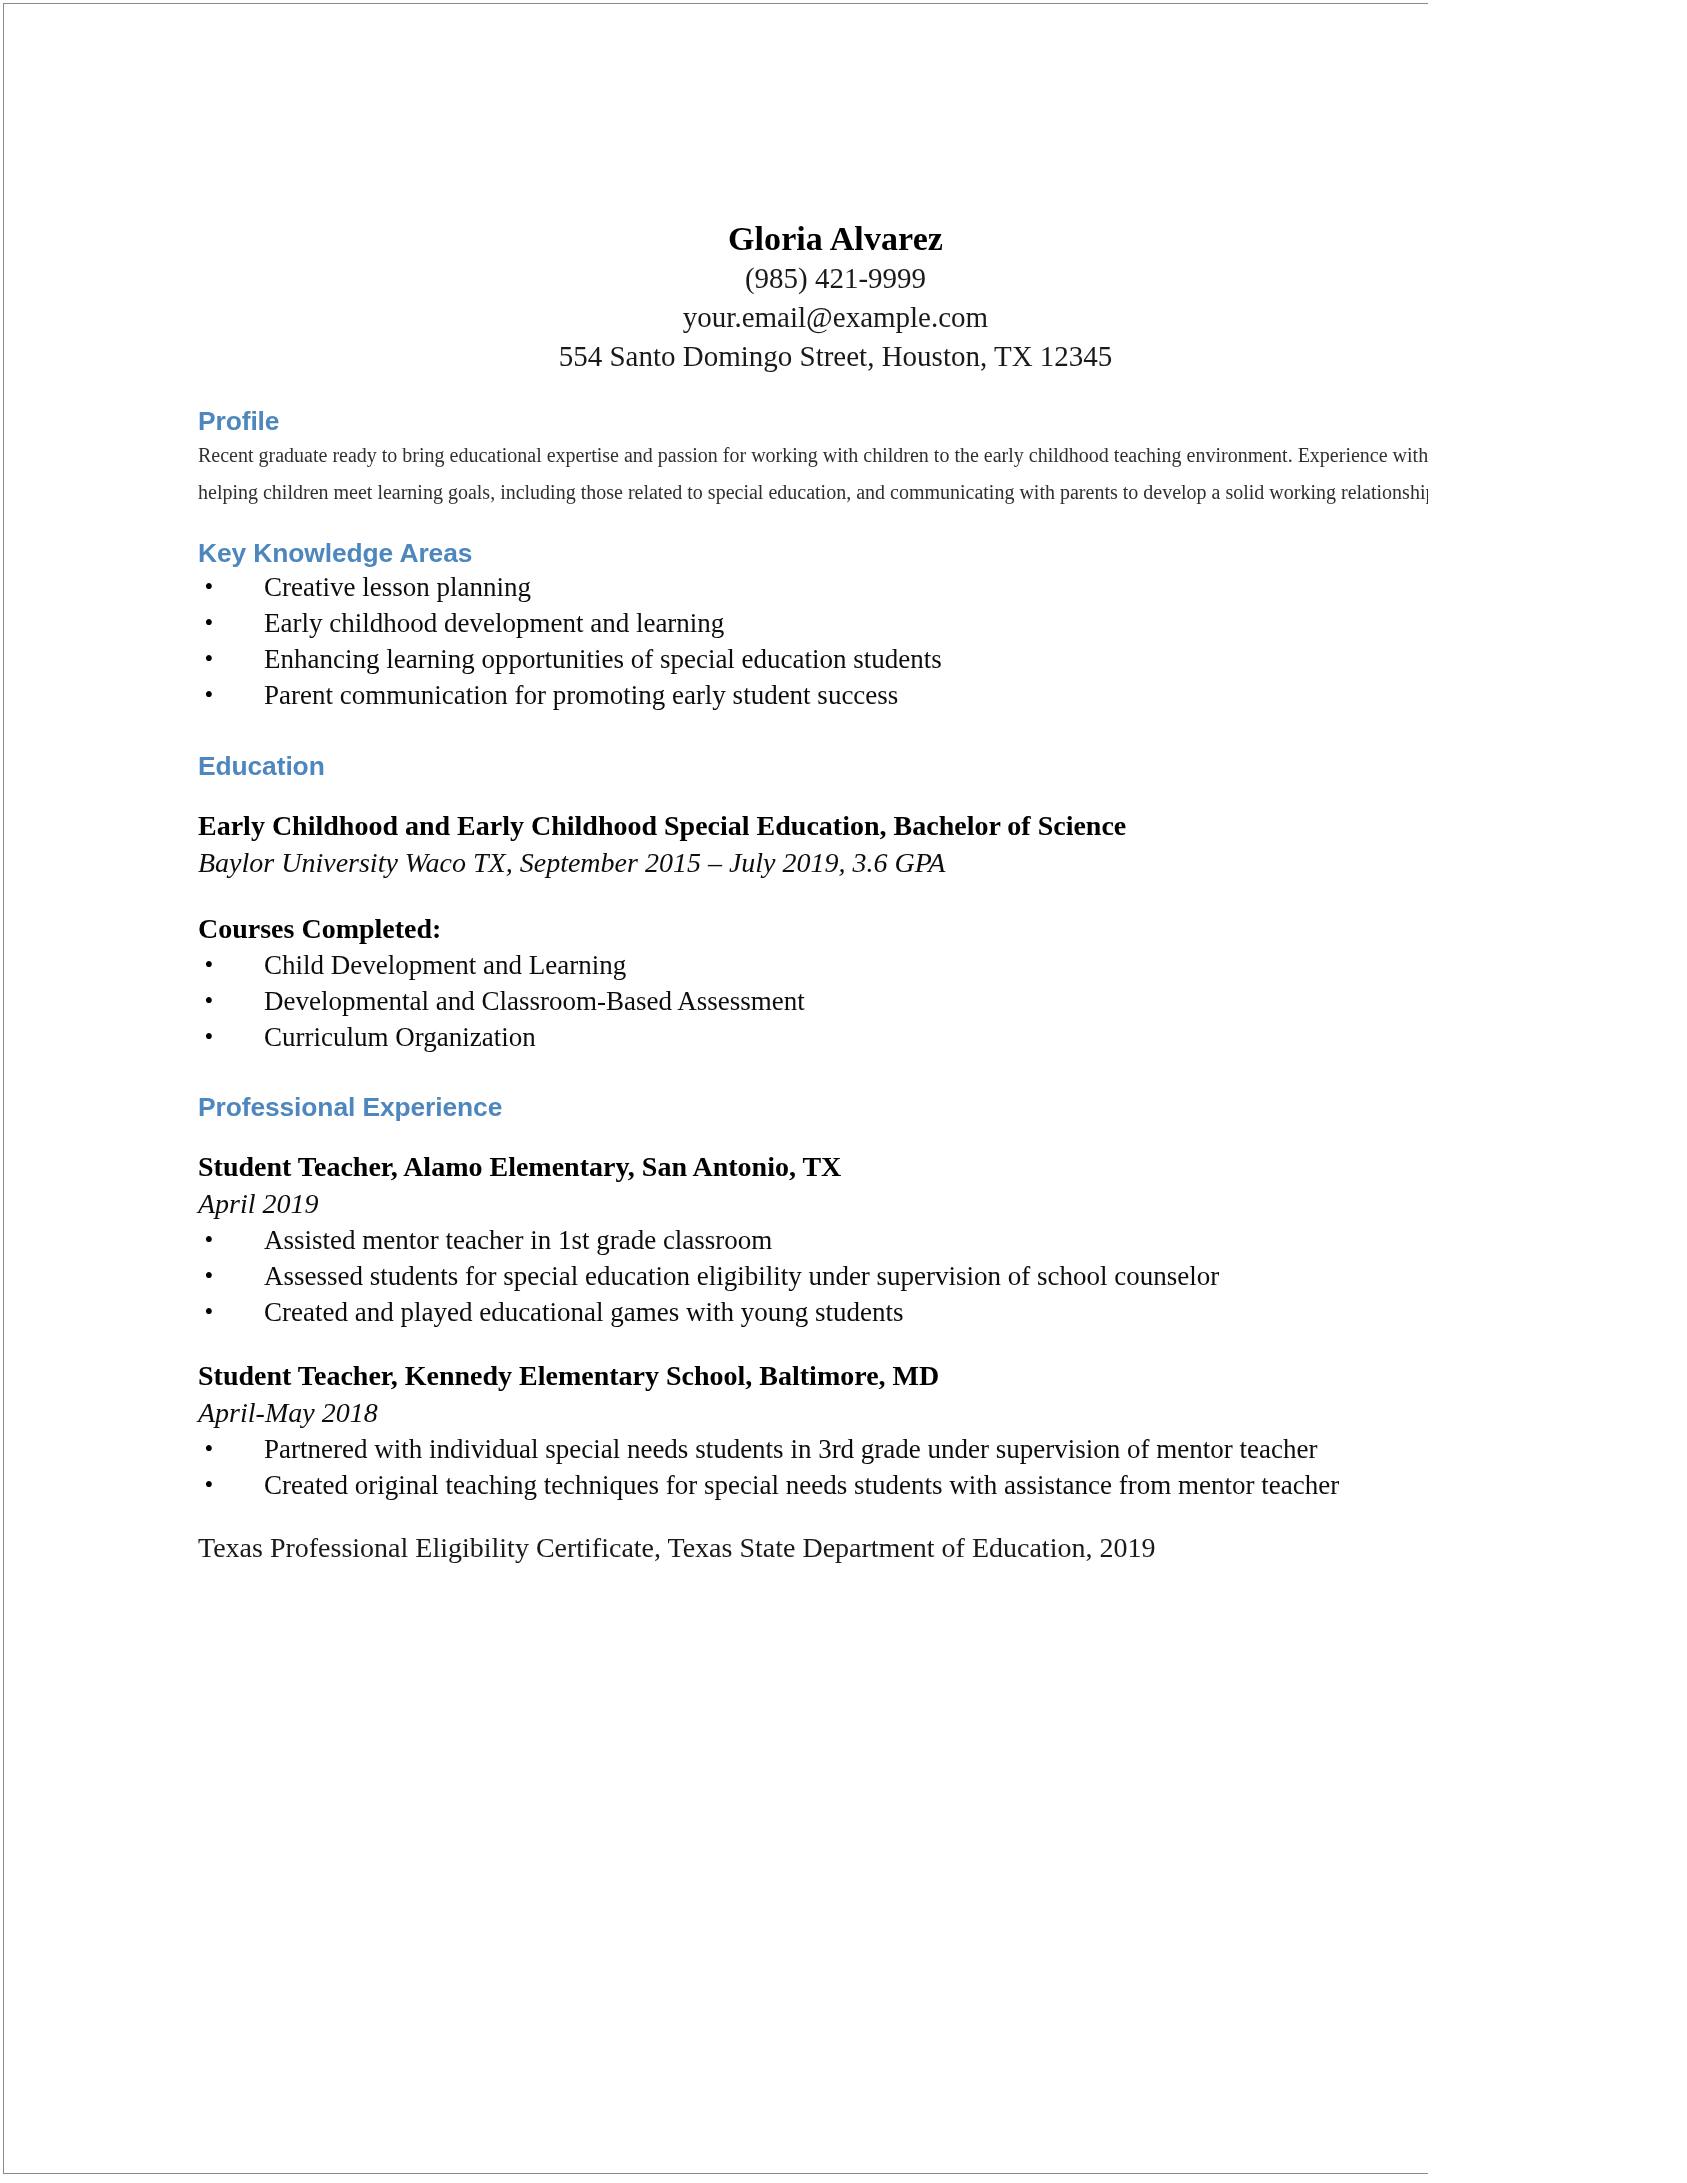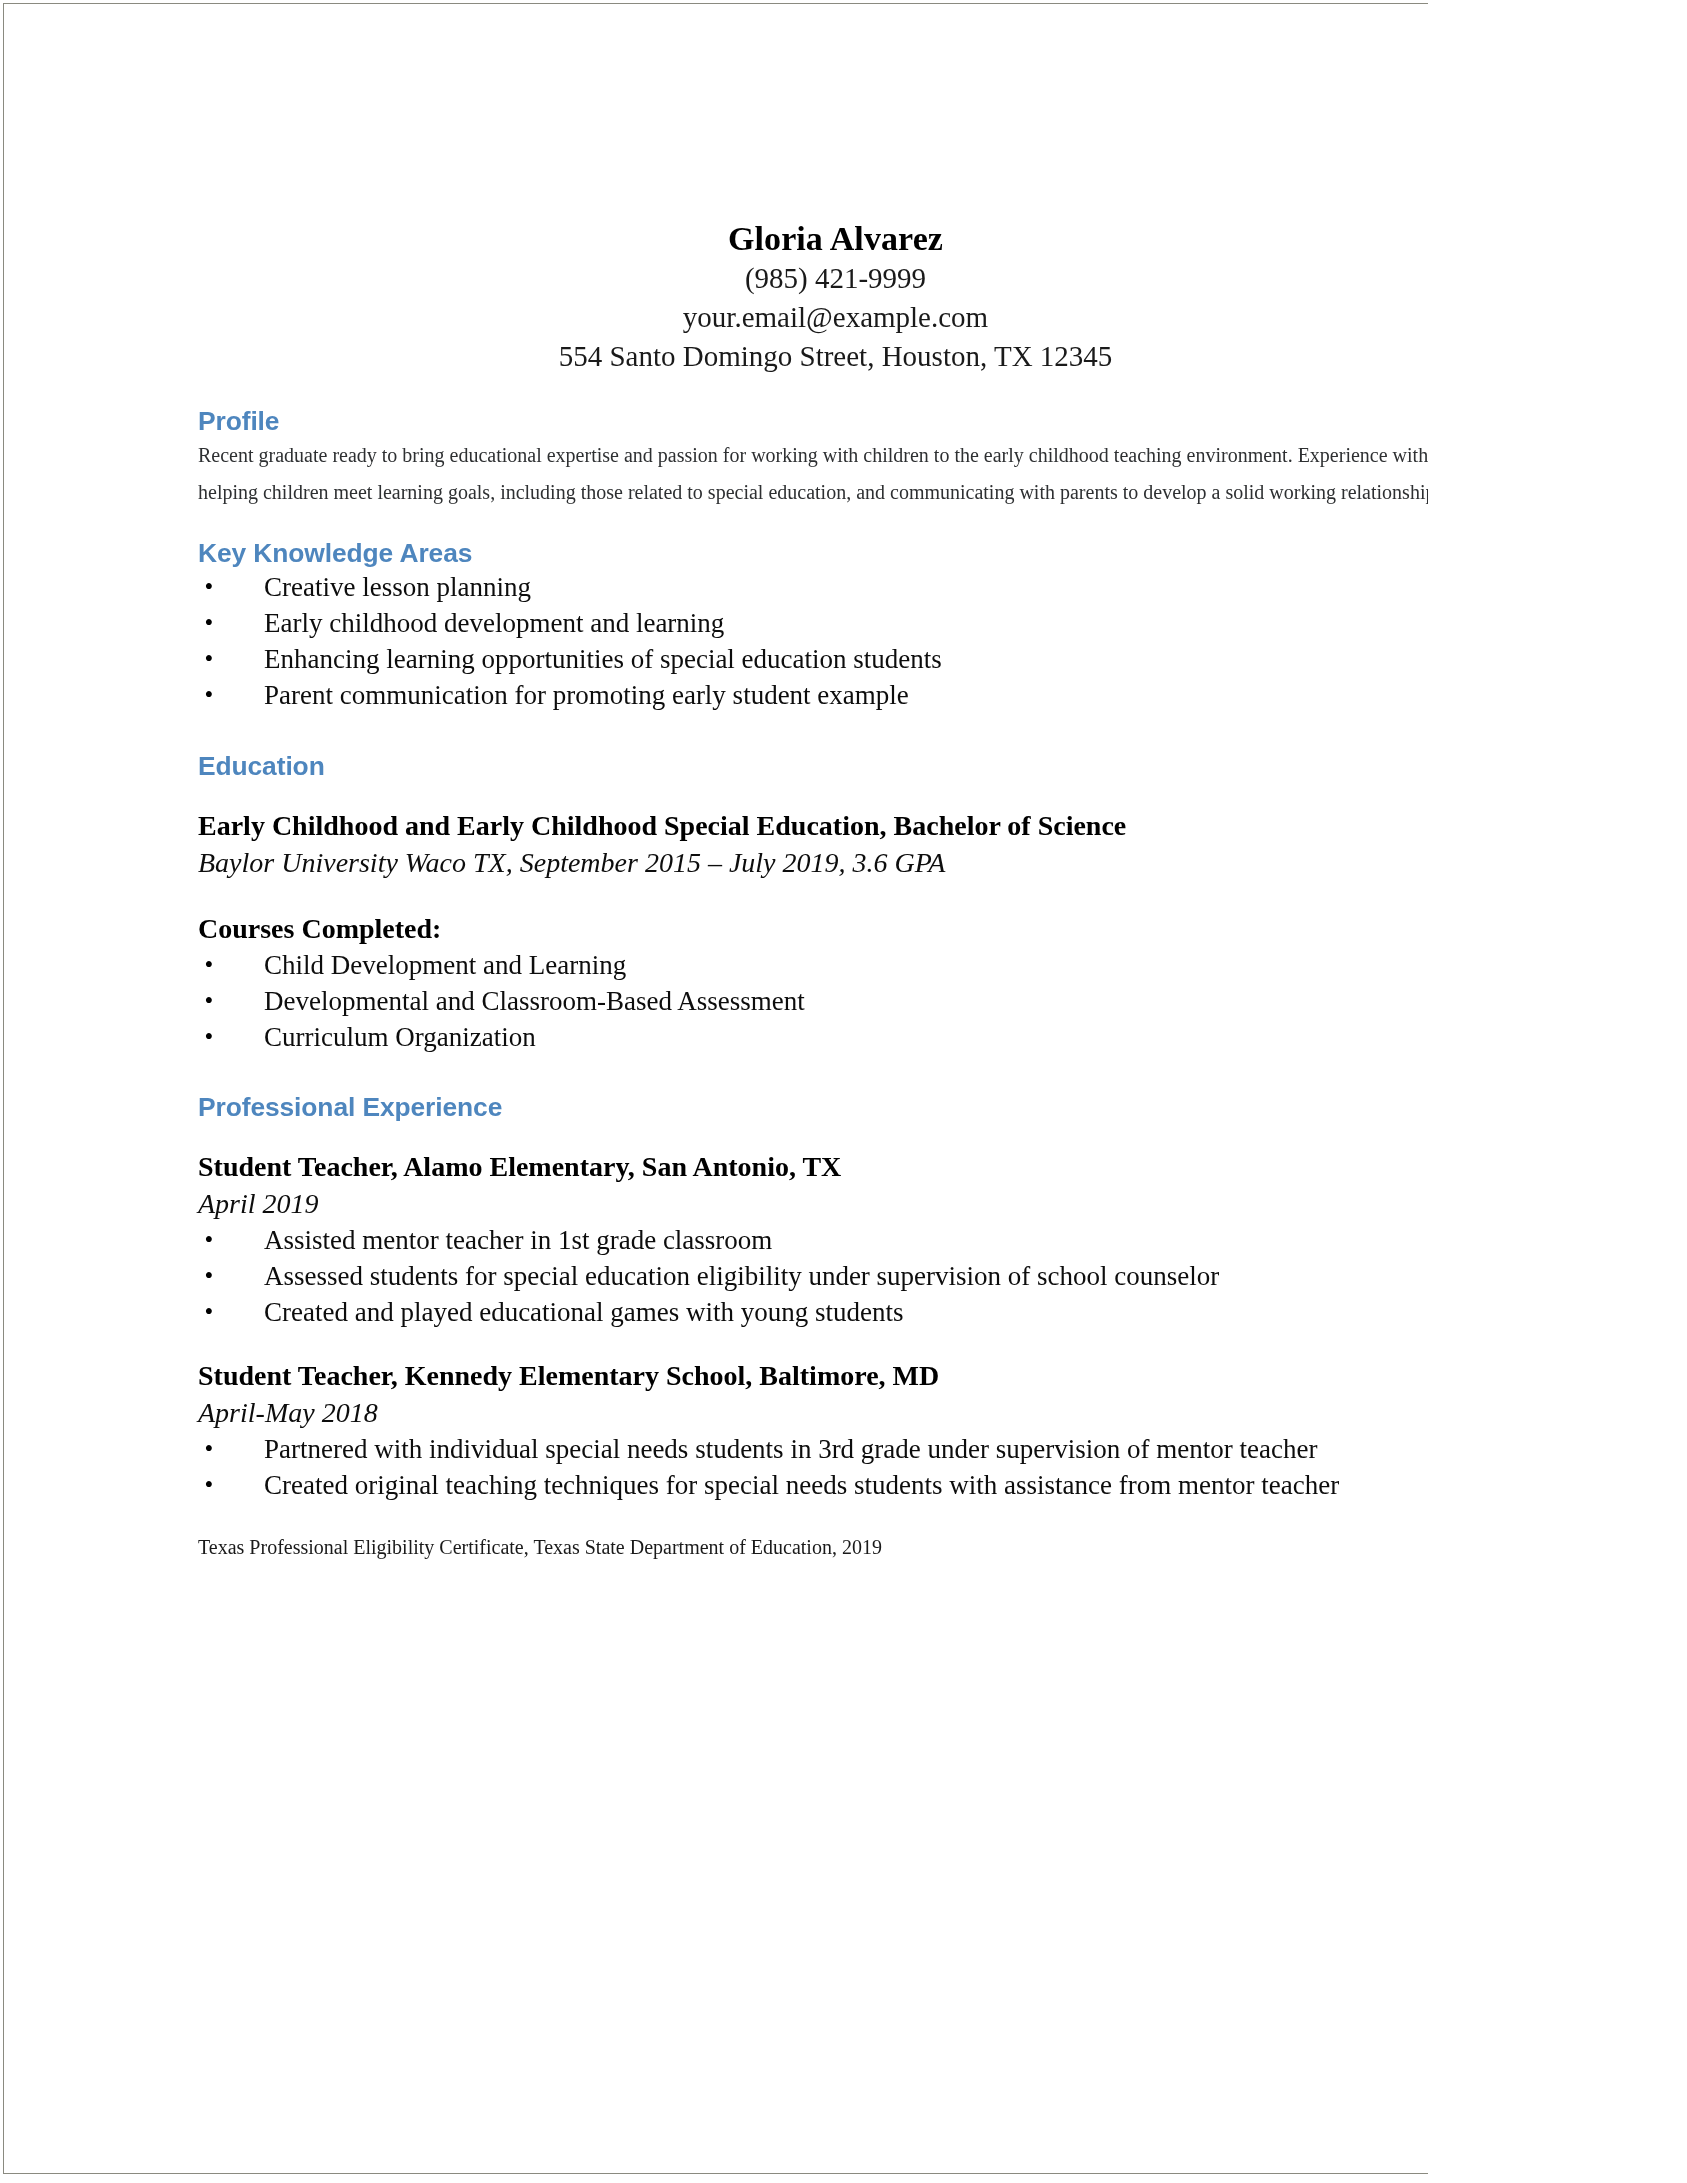--- a/index.html
+++ b/index.html
@@ -76,21 +76,21 @@
     line-height: 37px;
     color: #000000;
   }
   .ital-line {
     font-style: italic;
     font-size: 28px;
     line-height: 37px;
     color: #0d0d0d;
   }
   .plain-line {
-    font-size: 20px;
+    font-size: 28px;
     line-height: 37px;
     color: #1a1a1a;
   }
 
   
   ul.blist {
     list-style: none;
     margin: 0;
     padding: 0;
   }
@@ -143,21 +143,21 @@
     </div>
 
     <div class="sec-head gap-profile-head">Profile</div>
     <div class="body-para">Recent graduate ready to bring educational expertise and passion for working with children to the early childhood teaching environment. Experience with helping children meet learning goals, including those related to special education, and communicating with parents to develop a solid working relationship.</div>
 
     <div class="sec-head gap-after-para">Key Knowledge Areas</div>
     <ul class="blist gap-kka-list">
       <li>Creative lesson planning</li>
       <li>Early childhood development and learning</li>
       <li>Enhancing learning opportunities of special education students</li>
-      <li>Parent communication for promoting early student example</li>
+      <li>Parent communication for promoting early student success</li>
     </ul>
 
     <div class="sec-head gap-sec-edu">Education</div>
     <div class="bold-line gap-edu-body">Early Childhood and Early Childhood Special Education, Bachelor of Science</div>
     <div class="ital-line">Baylor University Waco TX, September 2015 – July 2019, 3.6 GPA</div>
 
     <div class="bold-line gap-courses">Courses Completed:</div>
     <ul class="blist gap-courses-list">
       <li>Child Development and Learning</li>
       <li>Developmental and Classroom-Based Assessment</li>

